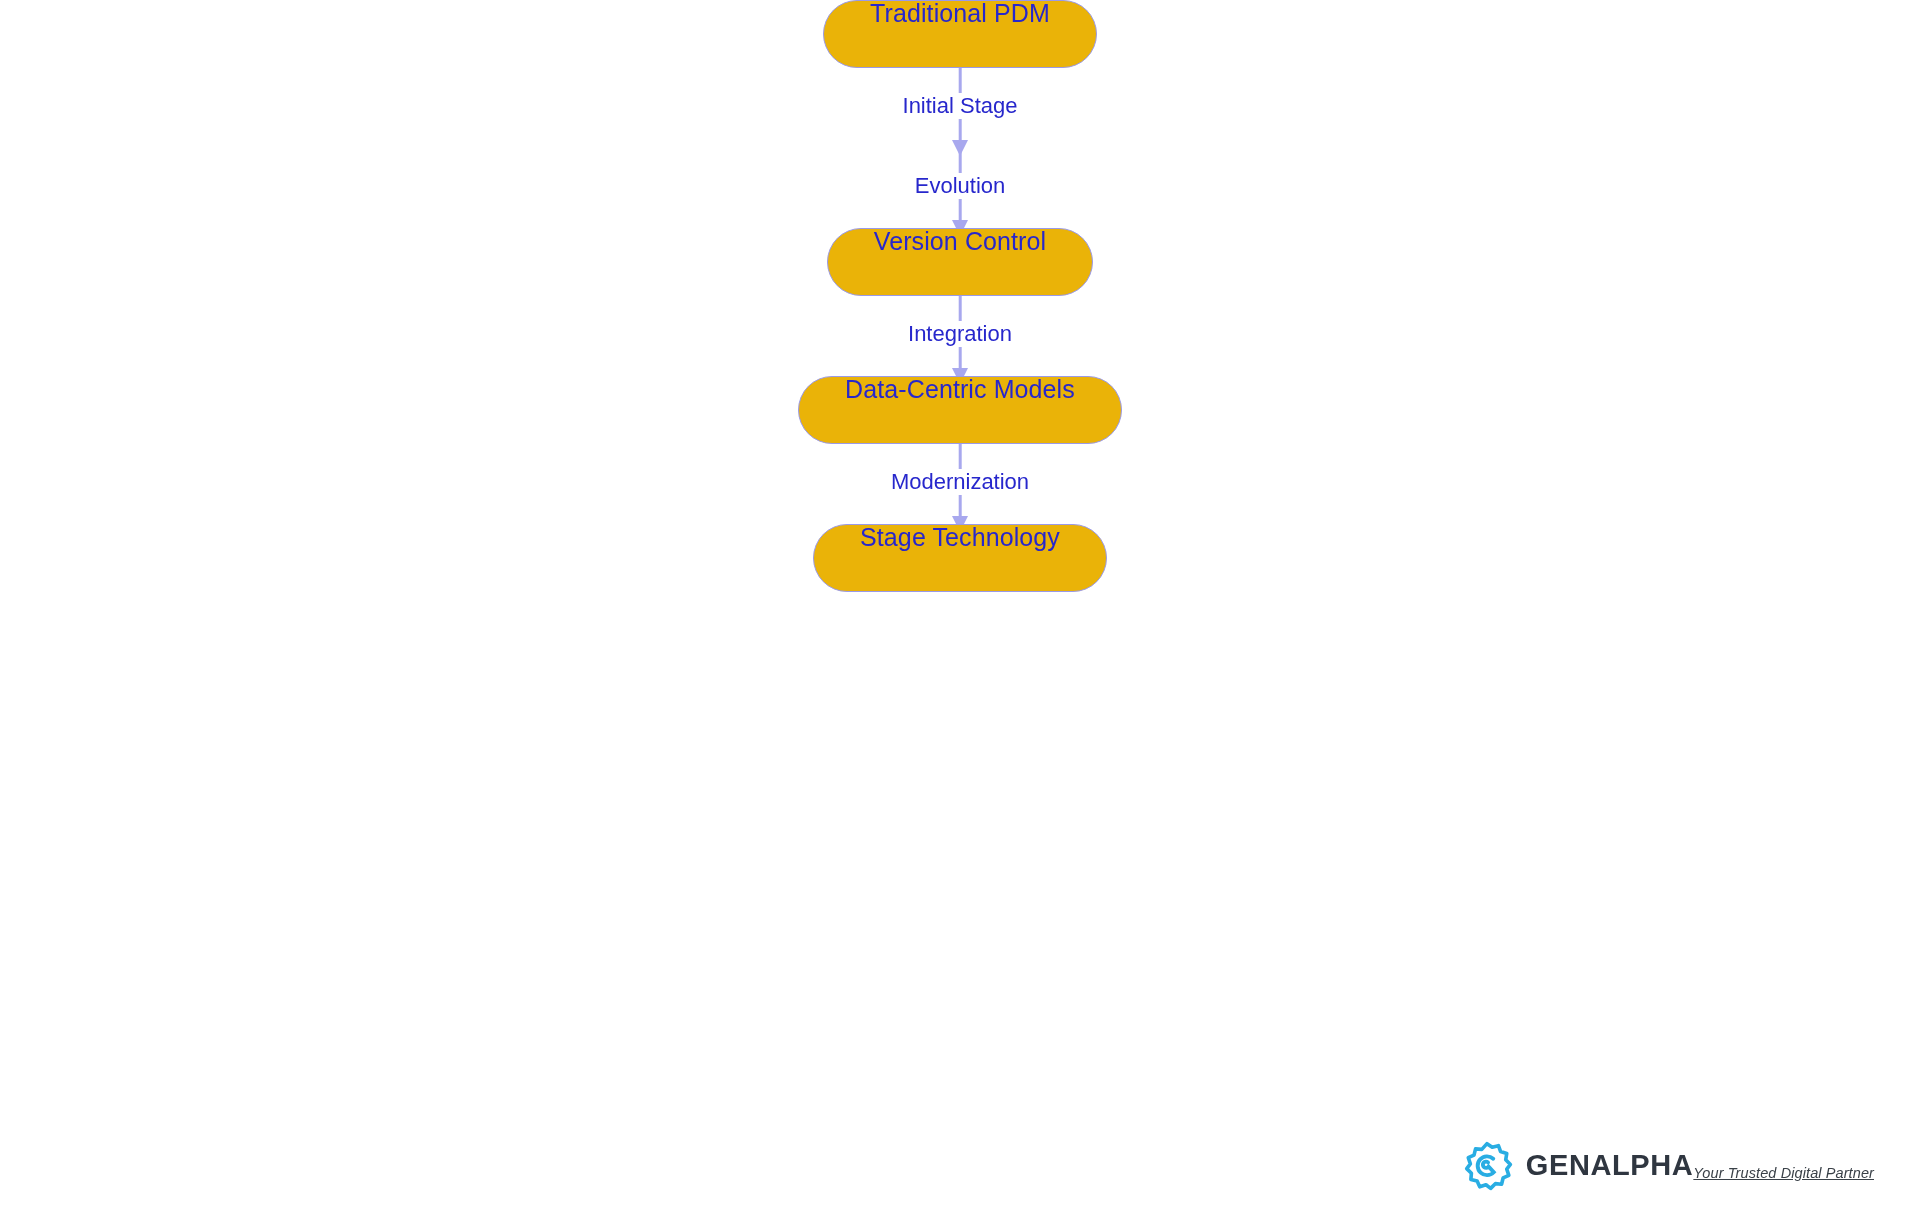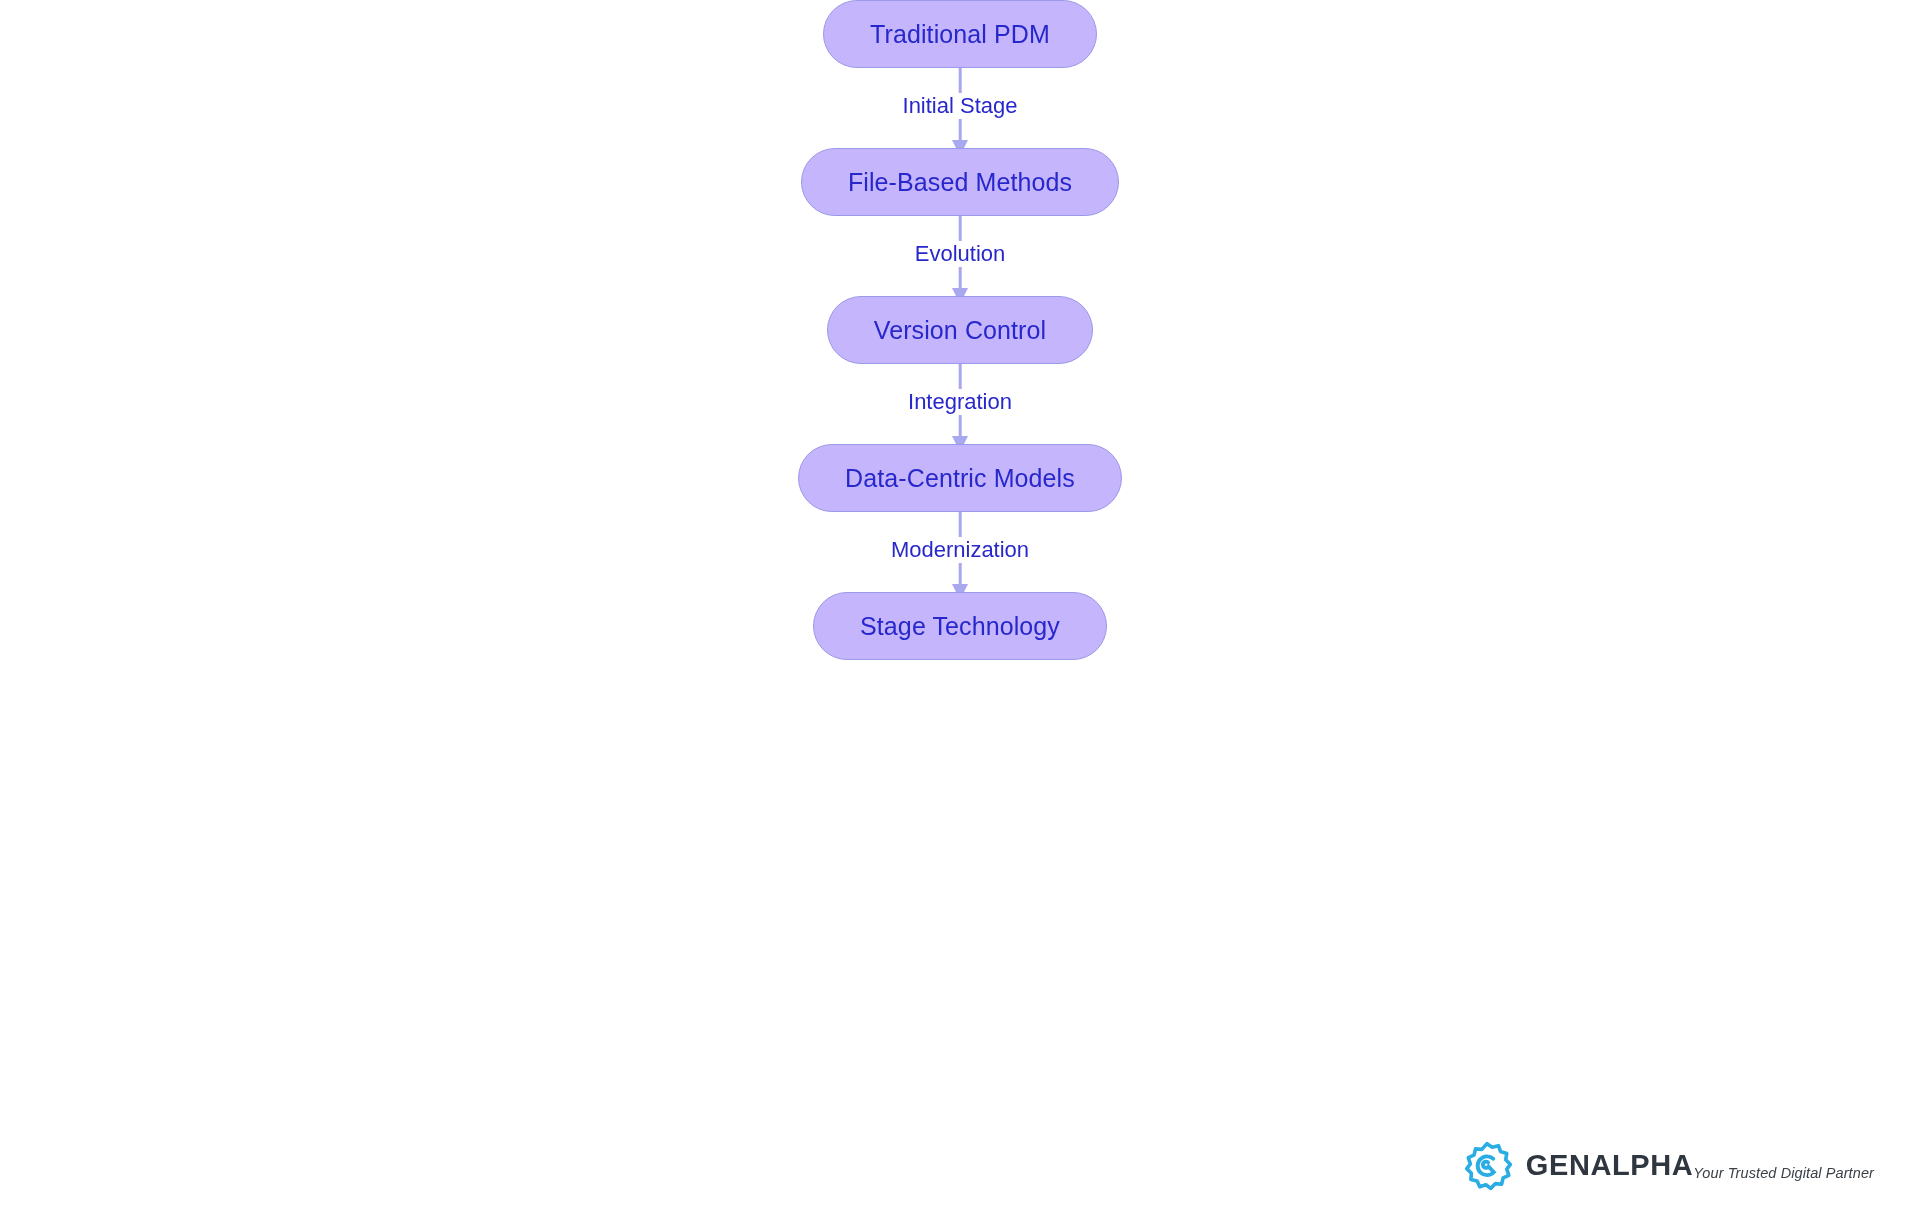--- a/index.html
+++ b/index.html
@@ -30,29 +30,28 @@
     top: 0;
     width: 1920px;
     height: 1100px;
     display: flex;
     flex-direction: column;
     align-items: center;
   }
 
   .node {
     box-sizing: border-box;
-    background: #c4b5fd;
+    background: #eab308;
     border: 1.6px solid #9a9ae8;
     border-radius: 999px;
     color: #2727cc;
     font-size: 25px;
     line-height: 1;
     letter-spacing: 0.1px;
     display: flex;
-    align-items: center;
     justify-content: center;
     height: 68px;
     padding: 0 46px;
     white-space: nowrap;
     position: relative;
     z-index: 2;
   }
 
   
   .edge {
@@ -123,42 +122,40 @@
     letter-spacing: 0.6px;
     line-height: 1.05;
   }
   .logo-tag {
     font-size: 14.5px;
     font-style: italic;
     color: #3a4148;
     letter-spacing: 0.1px;
     line-height: 1.1;
     margin-top: 16px;
+    text-decoration: underline;
   }
 </style>
 </head>
 <body>
 
 <div id="flow-canvas">
 
   <div class="flow-wrap">
 
     <div class="node">
       <span>Traditional PDM</span>
     </div>
 
     <div class="edge">
       <span class="edge-line"></span>
       <span class="edge-arrow"></span>
       <span class="edge-label">Initial Stage</span>
     </div>
 
-    <div class="node">
-      <span>File-Based Methods</span>
-    </div>
 
     <div class="edge">
       <span class="edge-line"></span>
       <span class="edge-arrow"></span>
       <span class="edge-label">Evolution</span>
     </div>
 
     <div class="node">
       <span>Version Control</span>
     </div>

